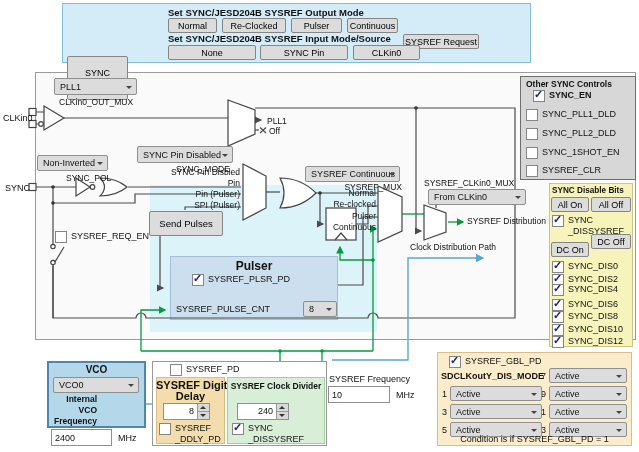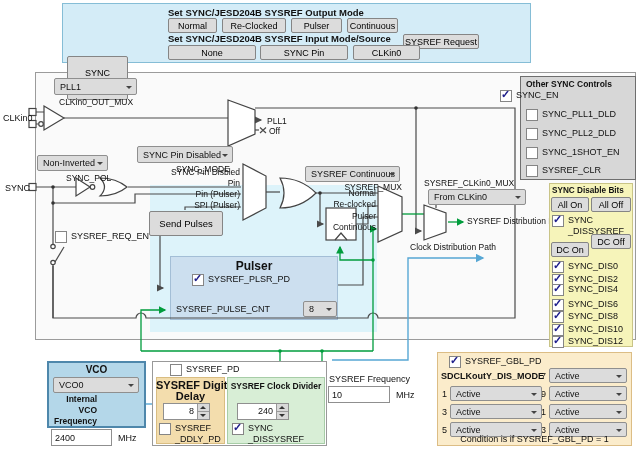--- a/index.html
+++ b/index.html
@@ -195,21 +195,21 @@
     <span class="box"></span>
     <span>SYSREF_PLSR_PD</span>
   </div>
   <div class="lbl z2" style="left:176px;top:304px;">SYSREF_PULSE_CNT</div>
   <div class="combo z2" style="left:303px;top:301px;width:34px;height:16px;">
       <span>8</span>
     </div>
 
   <div class="panel z2" style="left:520px;top:76px;width:116px;height:104px;background:#d7d7d7;border:1px solid #6e6e6e;"></div>
   <div class="lbl b z2" style="left:526px;top:79px;font-size:8.5px;">Other SYNC Controls</div>
-  <div class="cb on z2" style="left:500px;top:90px;">
+  <div class="cb on z2" style="left:533px;top:90px;font-weight:bold;">
     <span class="box"></span>
     <span>SYNC_EN</span>
     </div>
   <div class="cb z2" style="left:526px;top:109px;">
     <span class="box"></span>
     <span>SYNC_PLL1_DLD</span>
     </div>
   <div class="cb z2" style="left:526px;top:128px;">
     <span class="box"></span>
     <span>SYNC_PLL2_DLD</span>

